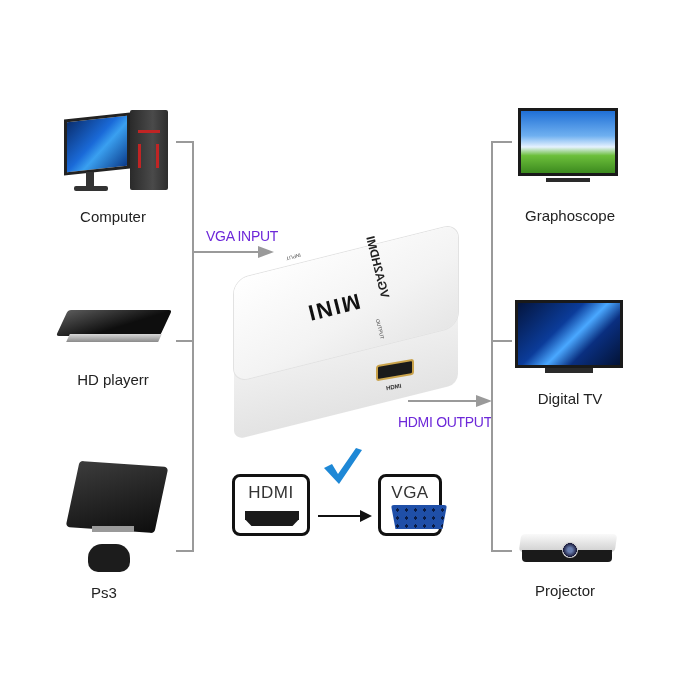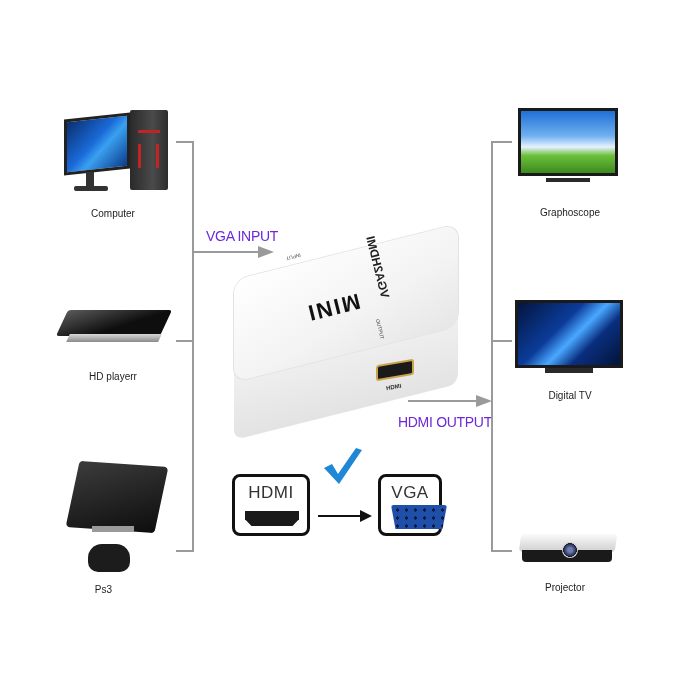--- a/index.html
+++ b/index.html
@@ -1,20 +1,20 @@
 <!DOCTYPE html>
 <html><head>
 <meta charset="utf-8">
 <style>
   * { box-sizing: border-box; margin: 0; padding: 0; }
   html, body { width: 700px; height: 700px; background: #ffffff; overflow: hidden; }
   body { position: relative; font-family: "Liberation Sans", sans-serif; color: #222; }
   .abs { position: absolute; }
   .line { position: absolute; background: #9a9a9a; }
-  .label { position: absolute; font-size: 10px; color: #222; text-align: center; }
+  .label { position: absolute; font-size: 15px; color: #222; text-align: center; }
   .small-label { position: absolute; font-size: 13px; color: #6d28d9; letter-spacing: -0.3px; }
   .arrowhead-r { position:absolute; width:0; height:0; border-top:6px solid transparent; border-bottom:6px solid transparent; border-left:16px solid #9a9a9a; }
 
   
   .monitor { background: linear-gradient(135deg,#0a2e6e 0%,#1a6ad8 45%,#3aa0f0 60%,#0b3a8a 100%); border:3px solid #222; }
   .tower { background: linear-gradient(90deg,#2a2a2a,#4a4a4a 60%,#2d2d2d); border-radius:2px; }
 
   
   .tv-screen { border:3px solid #1a1a1a; }
   .tv1 { background: linear-gradient(180deg,#1f6fd6 0%,#6fb0f0 40%,#e6f2ff 58%,#6cbf3a 72%,#3c8a1f 100%); }
@@ -47,21 +47,21 @@
   <div class="abs" style="left:2px;top:4px;width:104px;height:26px;background:linear-gradient(160deg,#5a5a5a,#0e0e0e 60%);transform:skewX(-25deg);border-radius:3px;"></div>
   <div class="abs" style="left:8px;top:28px;width:92px;height:8px;background:linear-gradient(180deg,#d8d8d8,#8a8a8a);transform:skewX(-25deg);"></div>
 </div>
 <div class="label" style="left:58px;top:371px;width:110px;">HD playerr</div>
 
 <div class="abs" style="left:68px;top:464px;width:96px;height:70px;">
   <div class="abs" style="left:4px;top:0;width:90px;height:66px;background:linear-gradient(160deg,#3c3c3c,#0d0d0d);transform:skewX(-12deg) skewY(4deg);border-radius:4px;"></div>
   <div class="abs" style="left:24px;top:62px;width:42px;height:6px;background:#9a9a9a;"></div>
 </div>
 <div class="abs" style="left:88px;top:544px;width:42px;height:28px;background:#1c1c1c;border-radius:14px 14px 10px 10px;"></div>
-<div class="label" style="left:72px;top:584px;width:40px;text-align:right;">Ps3</div>
+<div class="label" style="left:84px;top:584px;width:40px;text-align:center;">Ps3</div>
 
 <div class="line" style="left:192px;top:141px;width:2px;height:411px;"></div>
 <div class="line" style="left:176px;top:141px;width:17px;height:2px;"></div>
 <div class="line" style="left:176px;top:340px;width:17px;height:2px;"></div>
 <div class="line" style="left:176px;top:550px;width:17px;height:2px;"></div>
 <div class="line" style="left:193px;top:251px;width:66px;height:2px;"></div>
 <div class="arrowhead-r" style="left:258px;top:246px;"></div>
 <div class="small-label" style="left:206px;top:228px;font-size:14px;">VGA INPUT</div>
 
 <div class="abs" style="left:228px;top:232px;width:236px;height:190px;">

